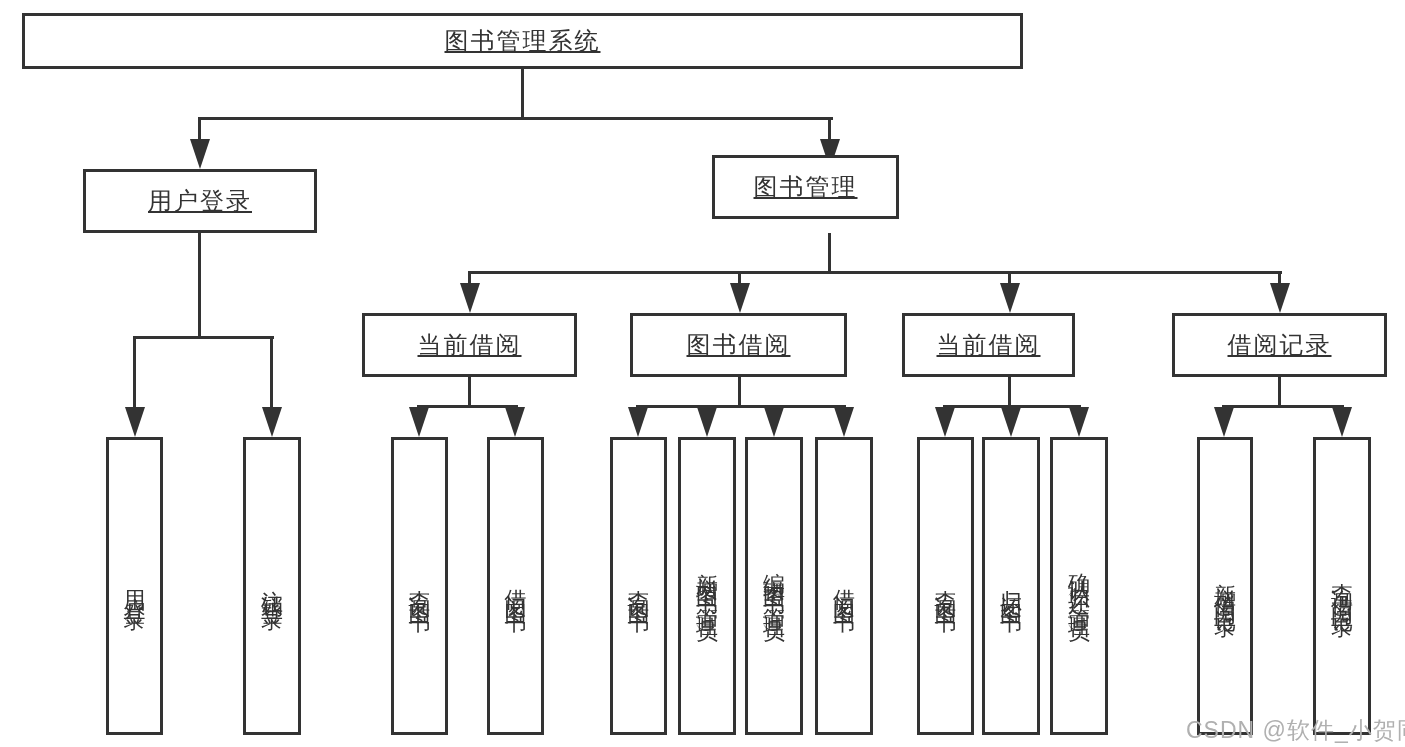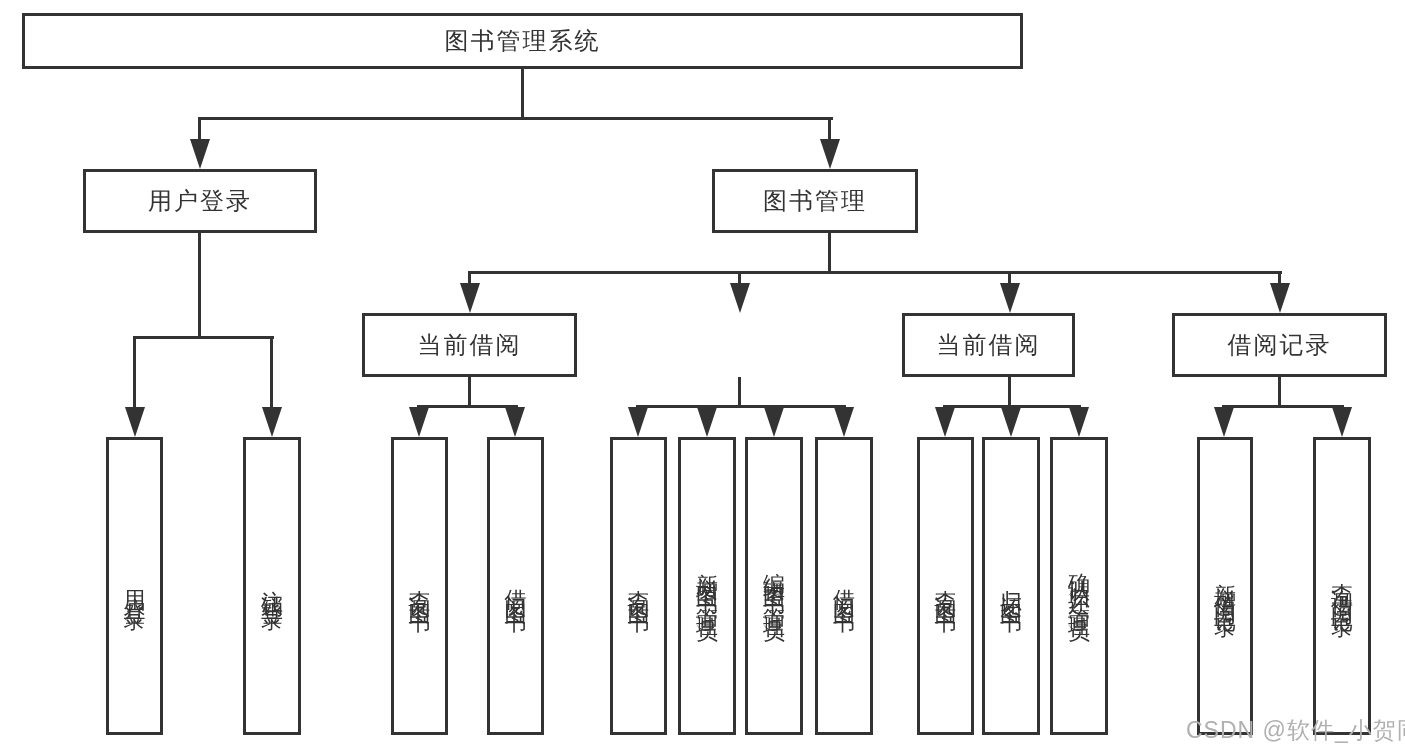--- a/index.html
+++ b/index.html
@@ -7,21 +7,21 @@
     width:1405px;height:747px;background:#ffffff;
     font-family:"Liberation Sans","DejaVu Sans",sans-serif;
     color:#333333;
   }
   .canvas{position:relative;width:1405px;height:747px;overflow:hidden;background:#ffffff;}
   .node{
     position:absolute;box-sizing:border-box;
     border:3px solid #333333;background:#ffffff;
     display:flex;align-items:center;justify-content:center;
   }
-  .hlabel{font-size:24px;letter-spacing:2px;color:#333333;white-space:nowrap;}
+  .hlabel{font-size:24px;letter-spacing:2px;color:#333333;white-space:nowrap;text-decoration:underline;}
   .vlabel{
     writing-mode:vertical-rl;text-orientation:upright;
     font-size:22px;line-height:1;letter-spacing:7px;color:#333333;
   }
   .hline{position:absolute;height:3px;background:#333333;}
   .vline{position:absolute;width:3px;background:#333333;}
   .arrow{
     position:absolute;width:0;height:0;
     border-left:10px solid transparent;border-right:10px solid transparent;
     border-top:30px solid #333333;
@@ -43,21 +43,21 @@
   <div class="vline" style="left:521px;top:69px;height:50px"></div>
   <div class="hline" style="left:198px;top:117px;width:635px"></div>
   <div class="vline" style="left:198px;top:117px;height:28px"></div>
   <div class="arrow" style="left:190px;top:139px"></div>
   <div class="vline" style="left:828px;top:117px;height:28px"></div>
   <div class="arrow" style="left:820px;top:139px"></div>
 
   <div class="node" style="left:83px;top:169px;width:234px;height:64px">
     <span class="hlabel">用户登录</span>
   </div>
-  <div class="node" style="left:712px;top:169px;width:206px;height:64px">
+  <div class="node" style="left:712px;top:155px;width:187px;height:64px">
     <span class="hlabel">图书管理</span>
   </div>
 
   <div class="vline" style="left:198px;top:233px;height:105px"></div>
   <div class="hline" style="left:133px;top:336px;width:141px"></div>
   <div class="vline" style="left:133px;top:336px;height:73px"></div>
   <div class="arrow" style="left:125px;top:407px"></div>
   <div class="vline" style="left:270px;top:336px;height:73px"></div>
   <div class="arrow" style="left:262px;top:407px"></div>
 
@@ -67,20 +67,23 @@
   <div class="arrow" style="left:460px;top:283px"></div>
   <div class="vline" style="left:738px;top:271px;height:18px"></div>
   <div class="arrow" style="left:730px;top:283px"></div>
   <div class="vline" style="left:1008px;top:271px;height:18px"></div>
   <div class="arrow" style="left:1000px;top:283px"></div>
   <div class="vline" style="left:1278px;top:271px;height:18px"></div>
   <div class="arrow" style="left:1270px;top:283px"></div>
 
   <div class="node" style="left:362px;top:313px;width:215px;height:64px">
     <span class="hlabel">当前借阅</span>
+  </div>
+  <div class="node" style="left:630px;top:313px;width:217px;height:64px">
+    <span class="hlabel">图书借阅</span>
   </div>
   <div class="node" style="left:902px;top:313px;width:173px;height:64px">
     <span class="hlabel">当前借阅</span>
   </div>
   <div class="node" style="left:1172px;top:313px;width:215px;height:64px">
     <span class="hlabel">借阅记录</span>
   </div>
 
   <div class="vline" style="left:468px;top:377px;height:31px"></div>
   <div class="hline" style="left:417px;top:405px;width:101px"></div>

